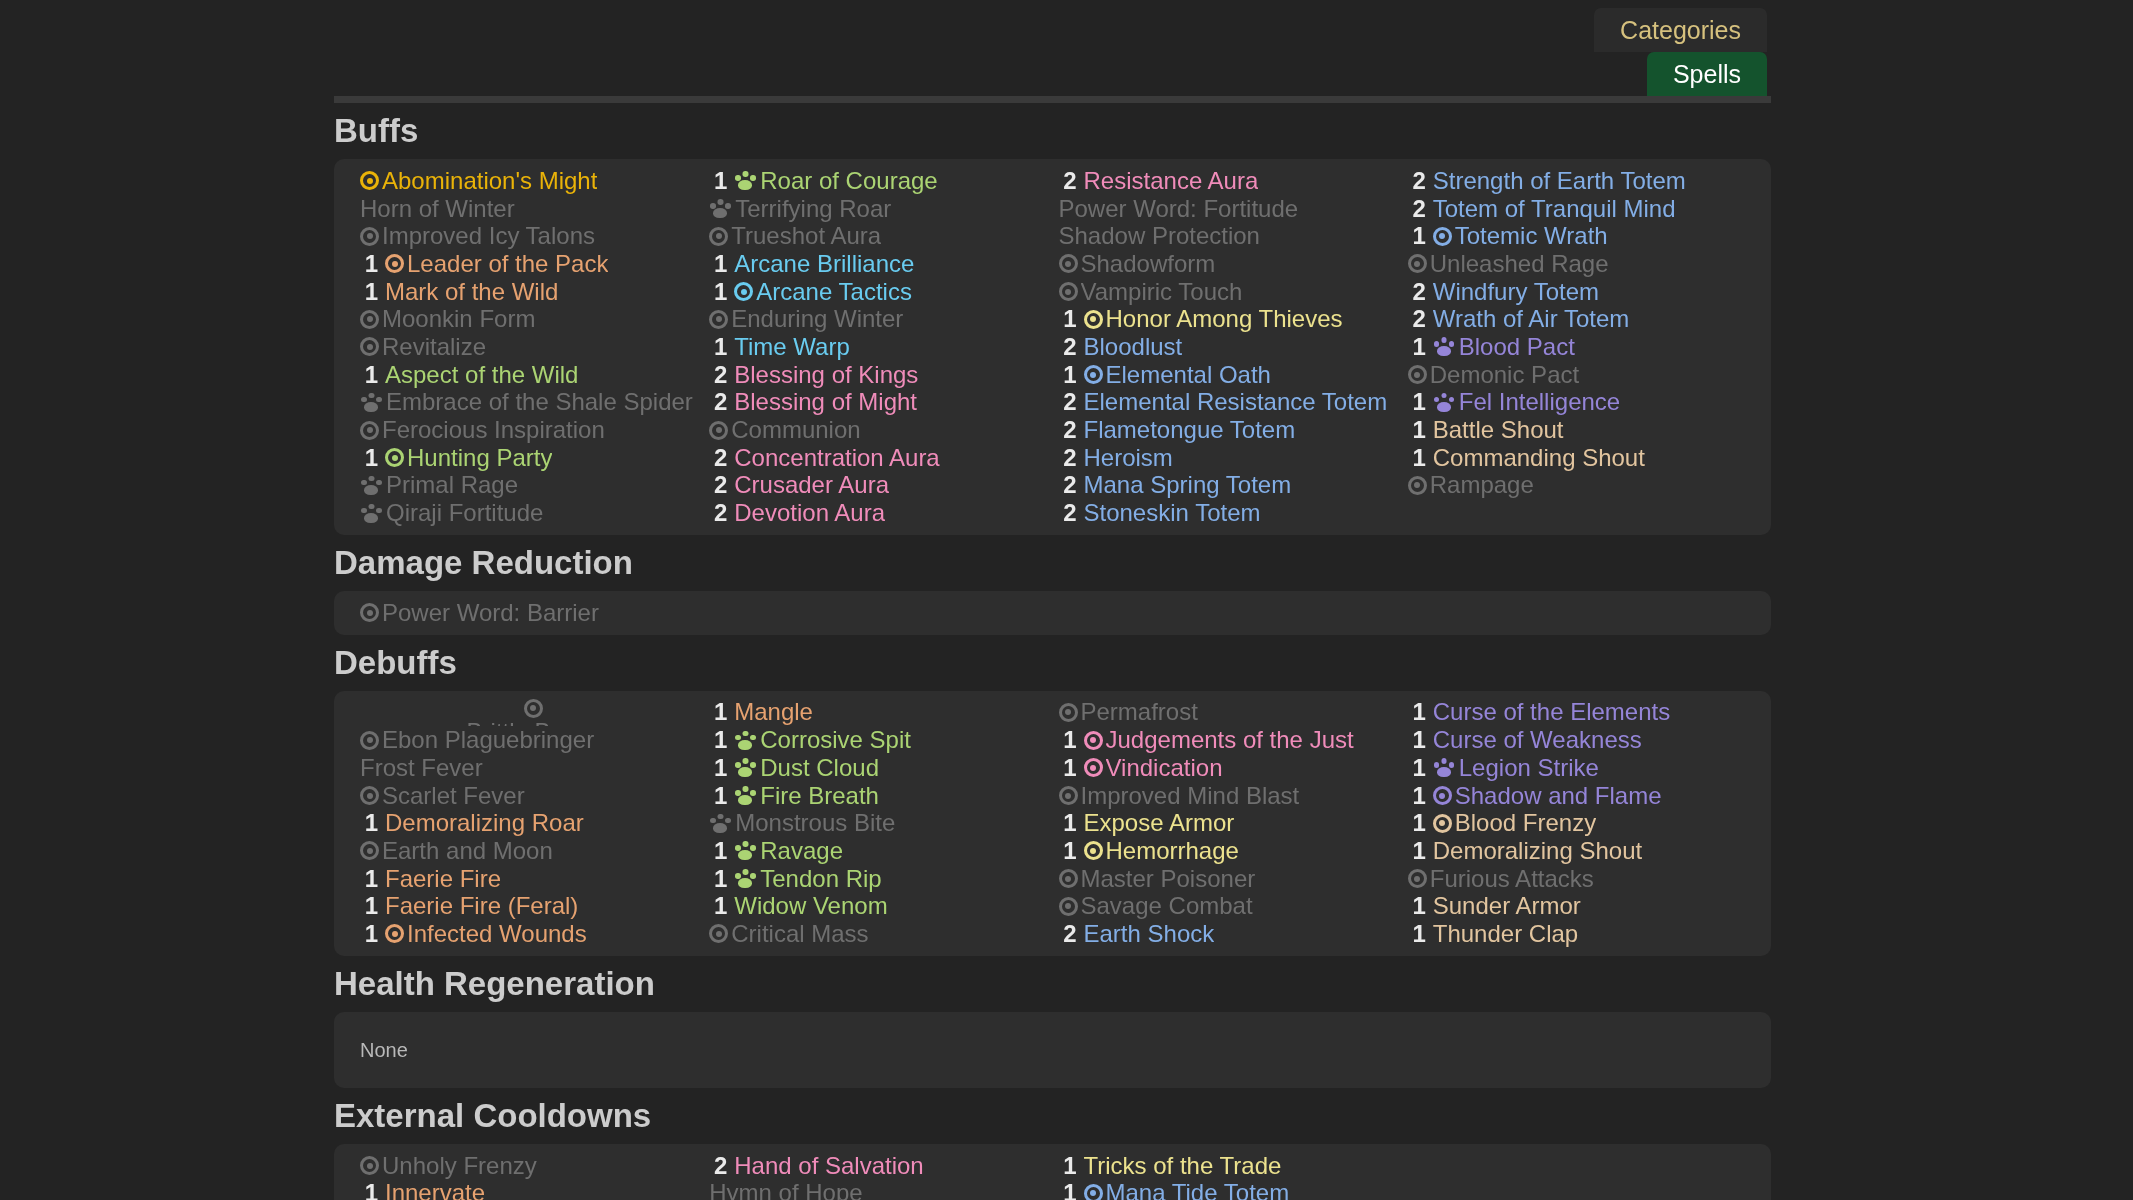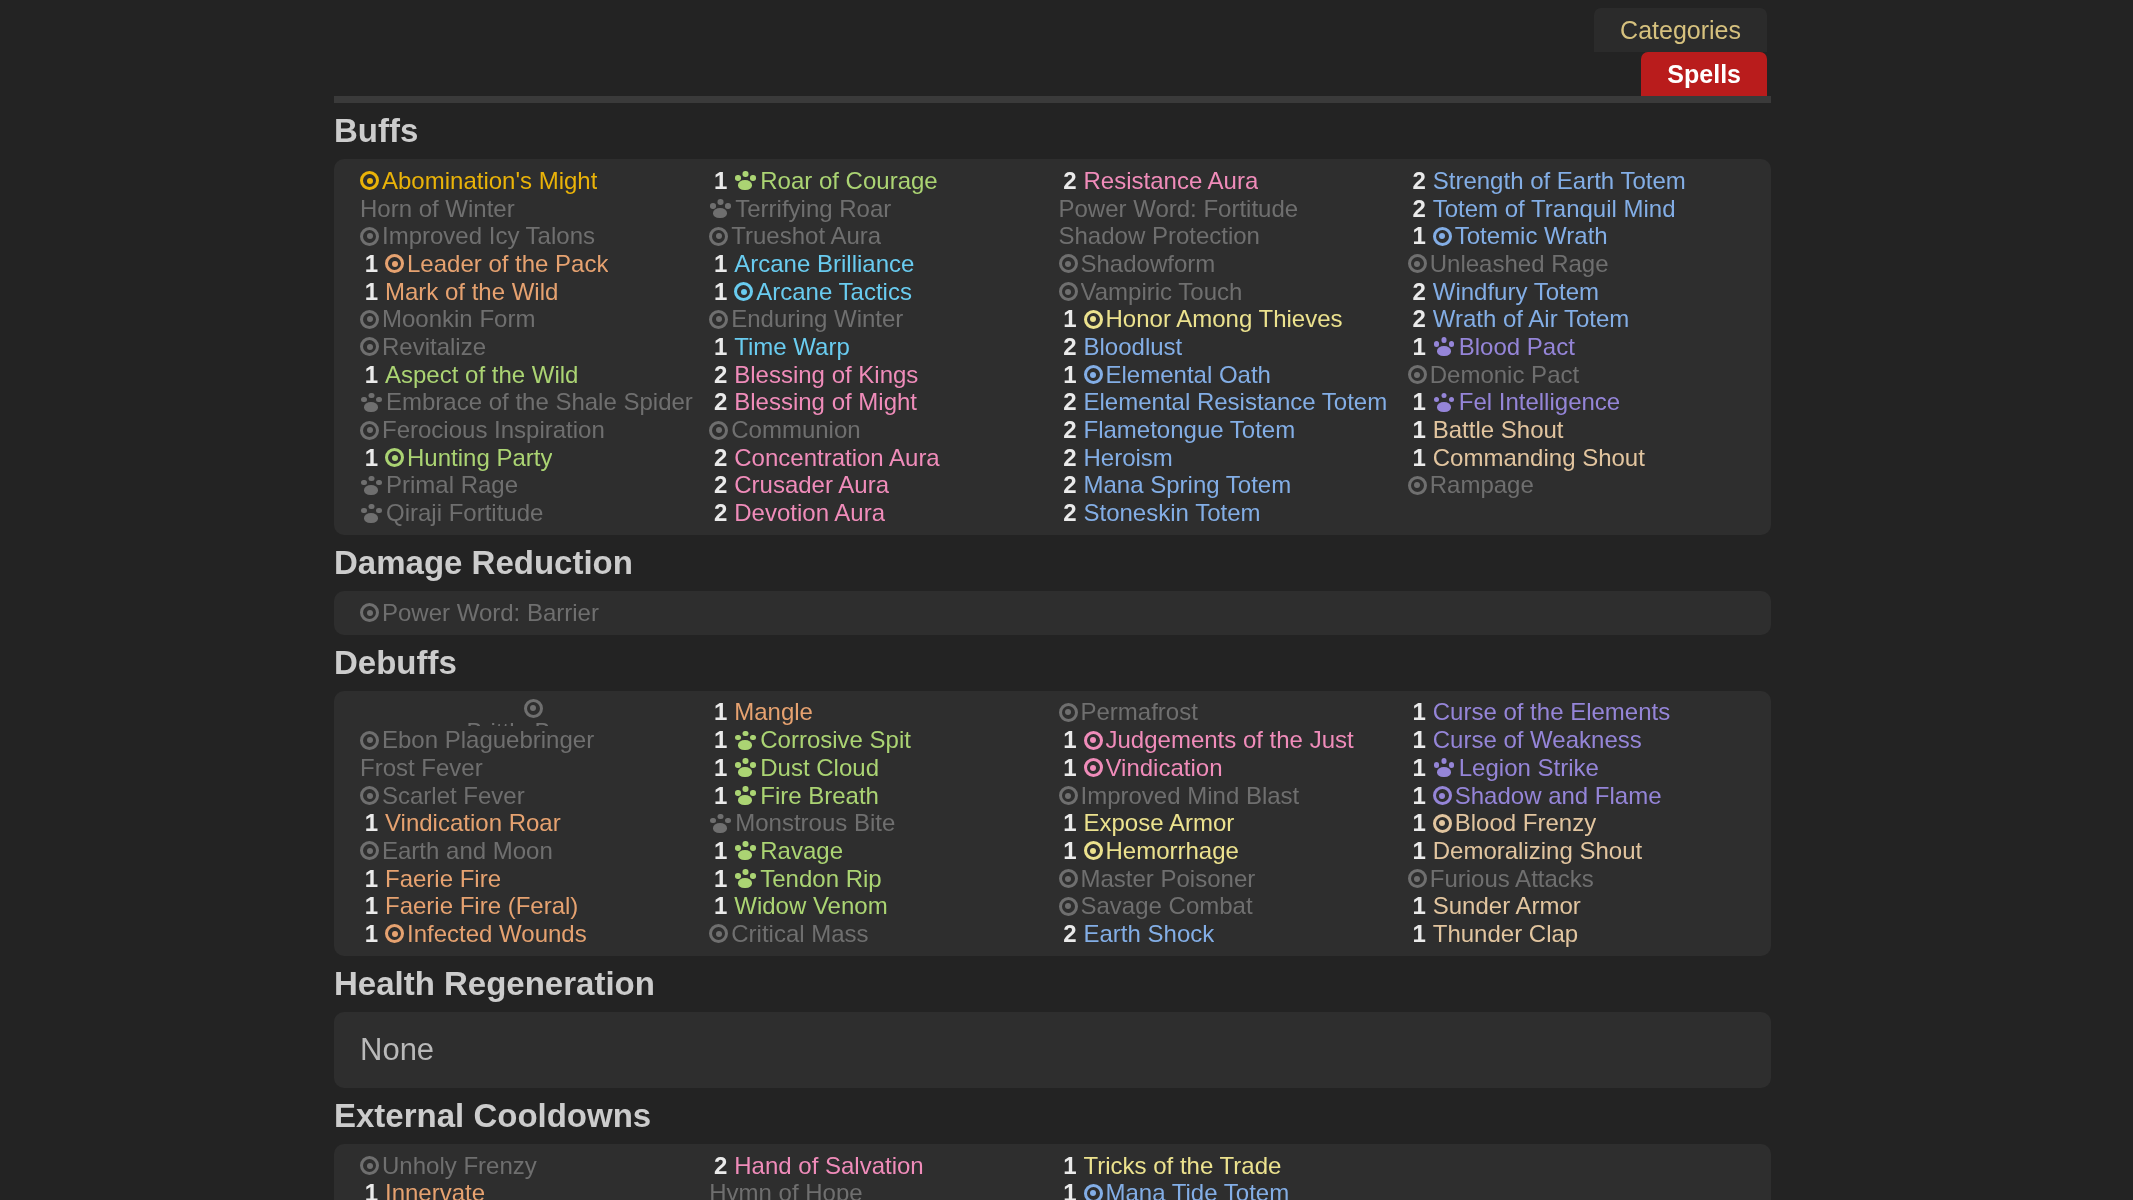--- a/index.html
+++ b/index.html
@@ -11,33 +11,33 @@
   }
   #content{width:1437px;margin-left:334px;}
   
   .tabbar{display:flex;align-items:flex-end;padding-top:8px;flex-direction:column;}
   .tab{
     height:44px;display:flex;align-items:center;
     padding:0 26px;margin-right:4px;
     font-size:25px;border-radius:7px 7px 0 0;cursor:pointer;
   }
   .tab-inactive{background:#2b2b2b;color:#d6c17e;}
-  .tab-active{background:#b91c1c;color:#ffffff;font-weight:bold;}
+  .tab-active{background:#14532d;color:#ffffff;font-weight:normal;}
   .tabstrip{height:7px;background:#3a3a3a;width:100%;}
   
   .section-header{
     margin:13px 0 13px 0;
     font-size:33px;font-weight:bold;color:#cccccc;line-height:30px;
   }
   .panel{
     background:#2e2e2e;border-radius:10px;
     padding:8px 14px 8px 26px;
   }
   .panel-message{
-    color:#b9b9b9;font-size:31px;line-height:28px;padding:16px 0 16px 0;
+    color:#b9b9b9;font-size:20px;line-height:28px;padding:16px 0 16px 0;
   }
   .grid{display:grid;grid-template-columns:repeat(4,1fr);}
   .col{display:flex;flex-direction:column;}
   .row{
     display:flex;align-items:center;height:27.7px;
     white-space:nowrap;overflow:hidden;font-size:24px;
   }
   .count{
     flex:0 0 18px;text-align:right;margin-right:7px;
     color:#eaeaea;font-weight:600;
@@ -324,21 +324,21 @@
             </div>
             <div class="row" style="color: rgb(111, 111, 111);">
               <span class="spell-label">Frost Fever</span>
             </div>
             <div class="row" style="color: rgb(111, 111, 111);">
               <span class="ic ic-target"></span>
               <span class="spell-label">Scarlet Fever</span>
             </div>
             <div class="row" style="color: rgb(230, 162, 112);">
               <span class="count">1</span>
-              <span class="spell-label">Vindication Roar</span>
+              <span class="spell-label">Demoralizing Roar</span>
             </div>
             <div class="row" style="color: rgb(111, 111, 111);">
               <span class="ic ic-target"></span>
               <span class="spell-label">Earth and Moon</span>
             </div>
             <div class="row" style="color: rgb(230, 162, 112);">
               <span class="count">1</span>
               <span class="spell-label">Faerie Fire</span>
             </div>
             <div class="row" style="color: rgb(230, 162, 112);">

